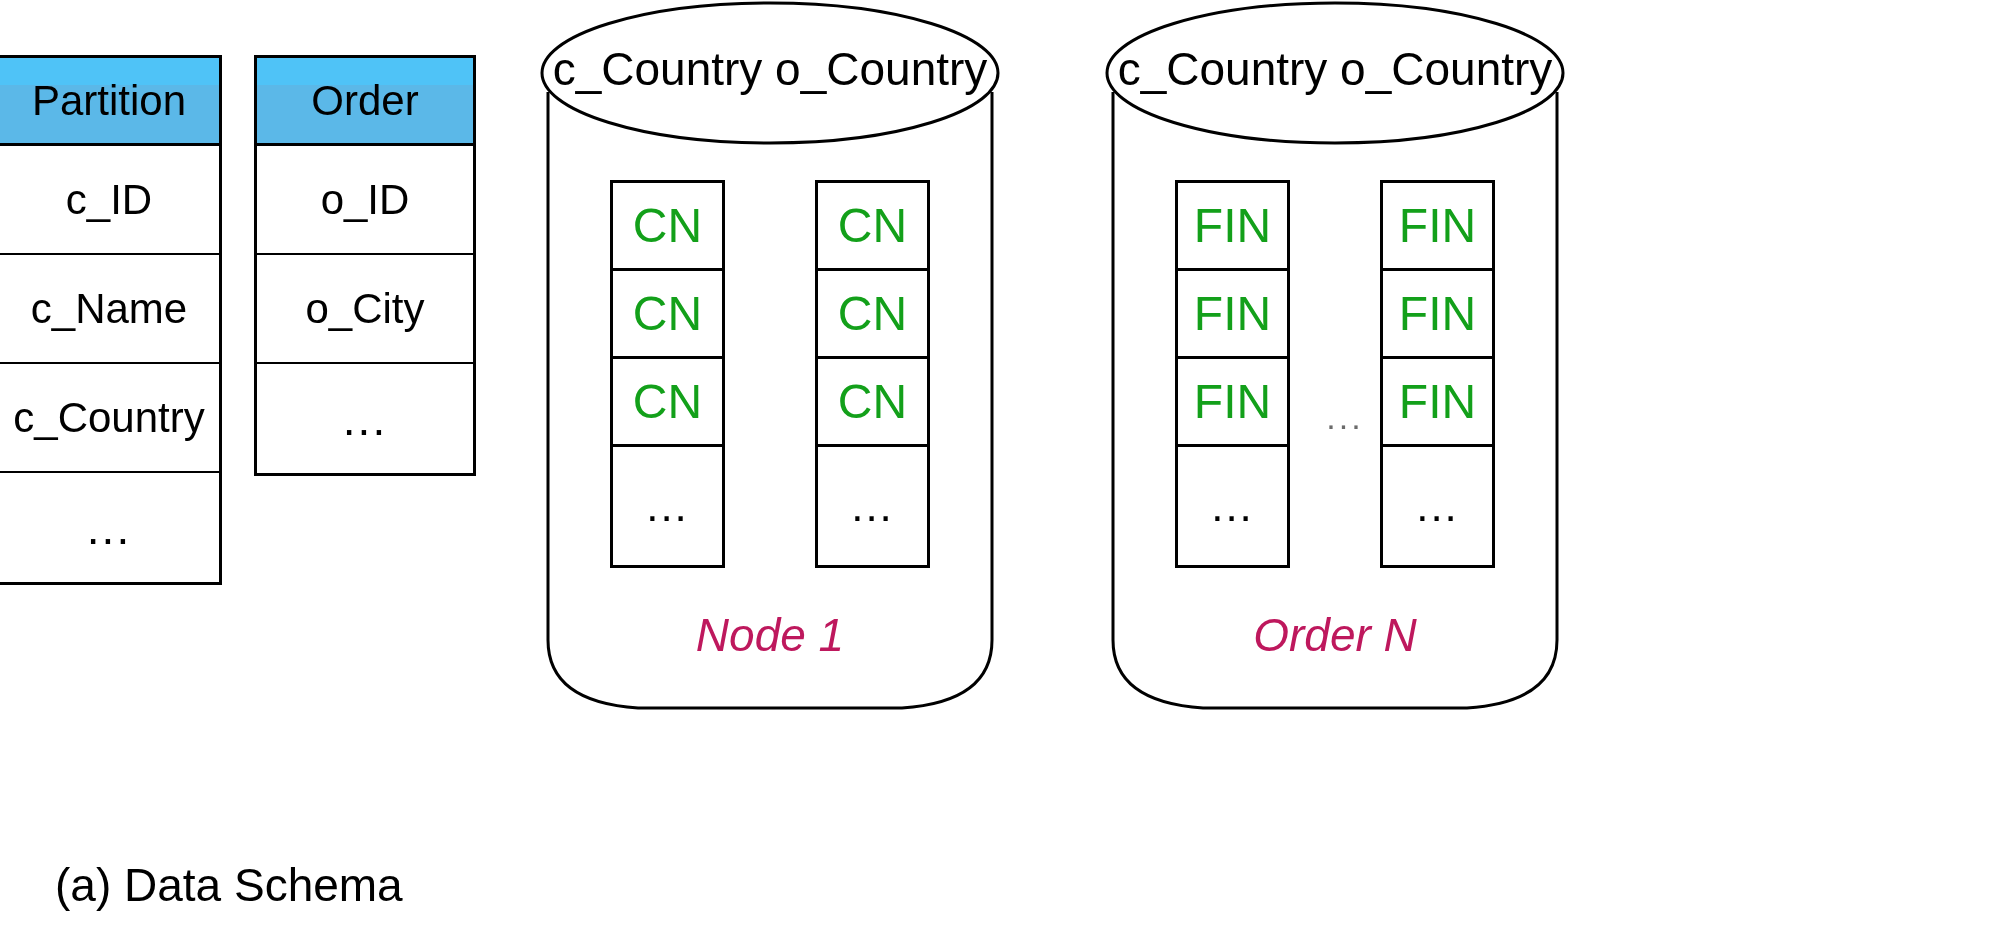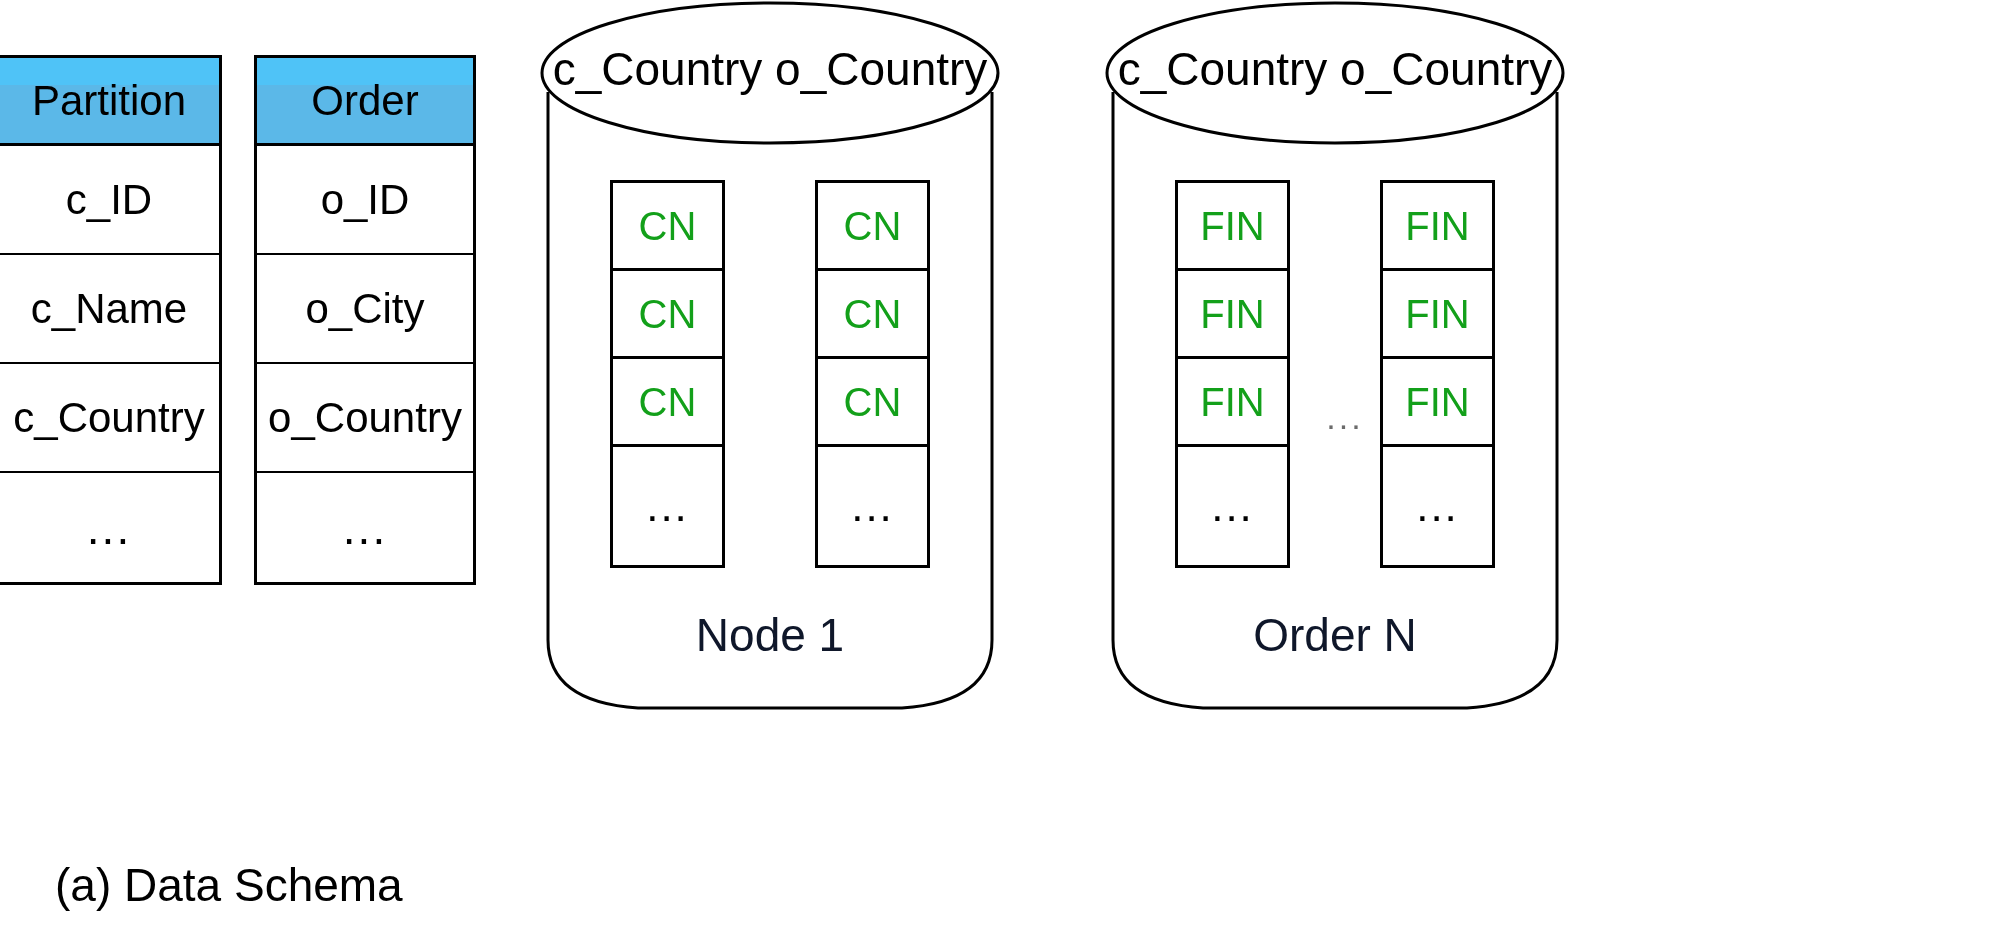--- a/index.html
+++ b/index.html
@@ -102,42 +102,43 @@
     background: #ffffff;
     z-index: 2;
   }
   .part-cell {
     box-sizing: border-box;
     height: 88px;
     border-bottom: 3px solid #000000;
     display: flex;
     align-items: center;
     justify-content: center;
-    font-size: 40px;
+    font-size: 48px;
     color: #13a01a;
     line-height: 1;
   }
   .part-cell.last {
     border-bottom: none;
     color: #000000;
     font-size: 44px;
     letter-spacing: 2px;
     height: 118px;
   }
 
   #node1 { left: 540px;  top: 0px;  width: 460px; height: 715px; }
   #nodeN { left: 1105px; top: 0px;  width: 460px; height: 715px; }
 
   .node-caption {
     position: absolute;
     font-size: 46px;
-    color: #0f172a;
+    color: #be185d;
     line-height: 1;
     white-space: nowrap;
     text-align: center;
+    font-style: italic;
   }
 
   .mid-ellipsis {
     position: absolute;
     left: 1300px;
     top: 400px;
     width: 90px;
     text-align: center;
     font-size: 34px;
     color: #6b6b6b;
@@ -169,21 +170,20 @@
     <div class="schema-row">c_Country</div>
     <div class="schema-row ellipsis last">...</div>
   </div>
 
   <div class="schema-table" id="tbl-order">
     <div class="schema-header">
       <span class="hdr-text">Order</span>
     </div>
     <div class="schema-row">o_ID</div>
     <div class="schema-row">o_City</div>
-    <div class="schema-row">o_Country</div>
     <div class="schema-row ellipsis last">...</div>
   </div>
 
   <div class="cylinder" id="node1">
     <svg class="cyl-svg" width="460" height="715" viewBox="0 0 460 715">
 
       <path d="M 8 92 L 8 640 Q 8 702 98 708 L 362 708 Q 452 702 452 640 L 452 92" fill="#ffffff" stroke="#000000" stroke-width="3"></path>
 
       <ellipse cx="230" cy="73" rx="228" ry="70" fill="#ffffff" stroke="#000000" stroke-width="3"></ellipse>
     </svg>

